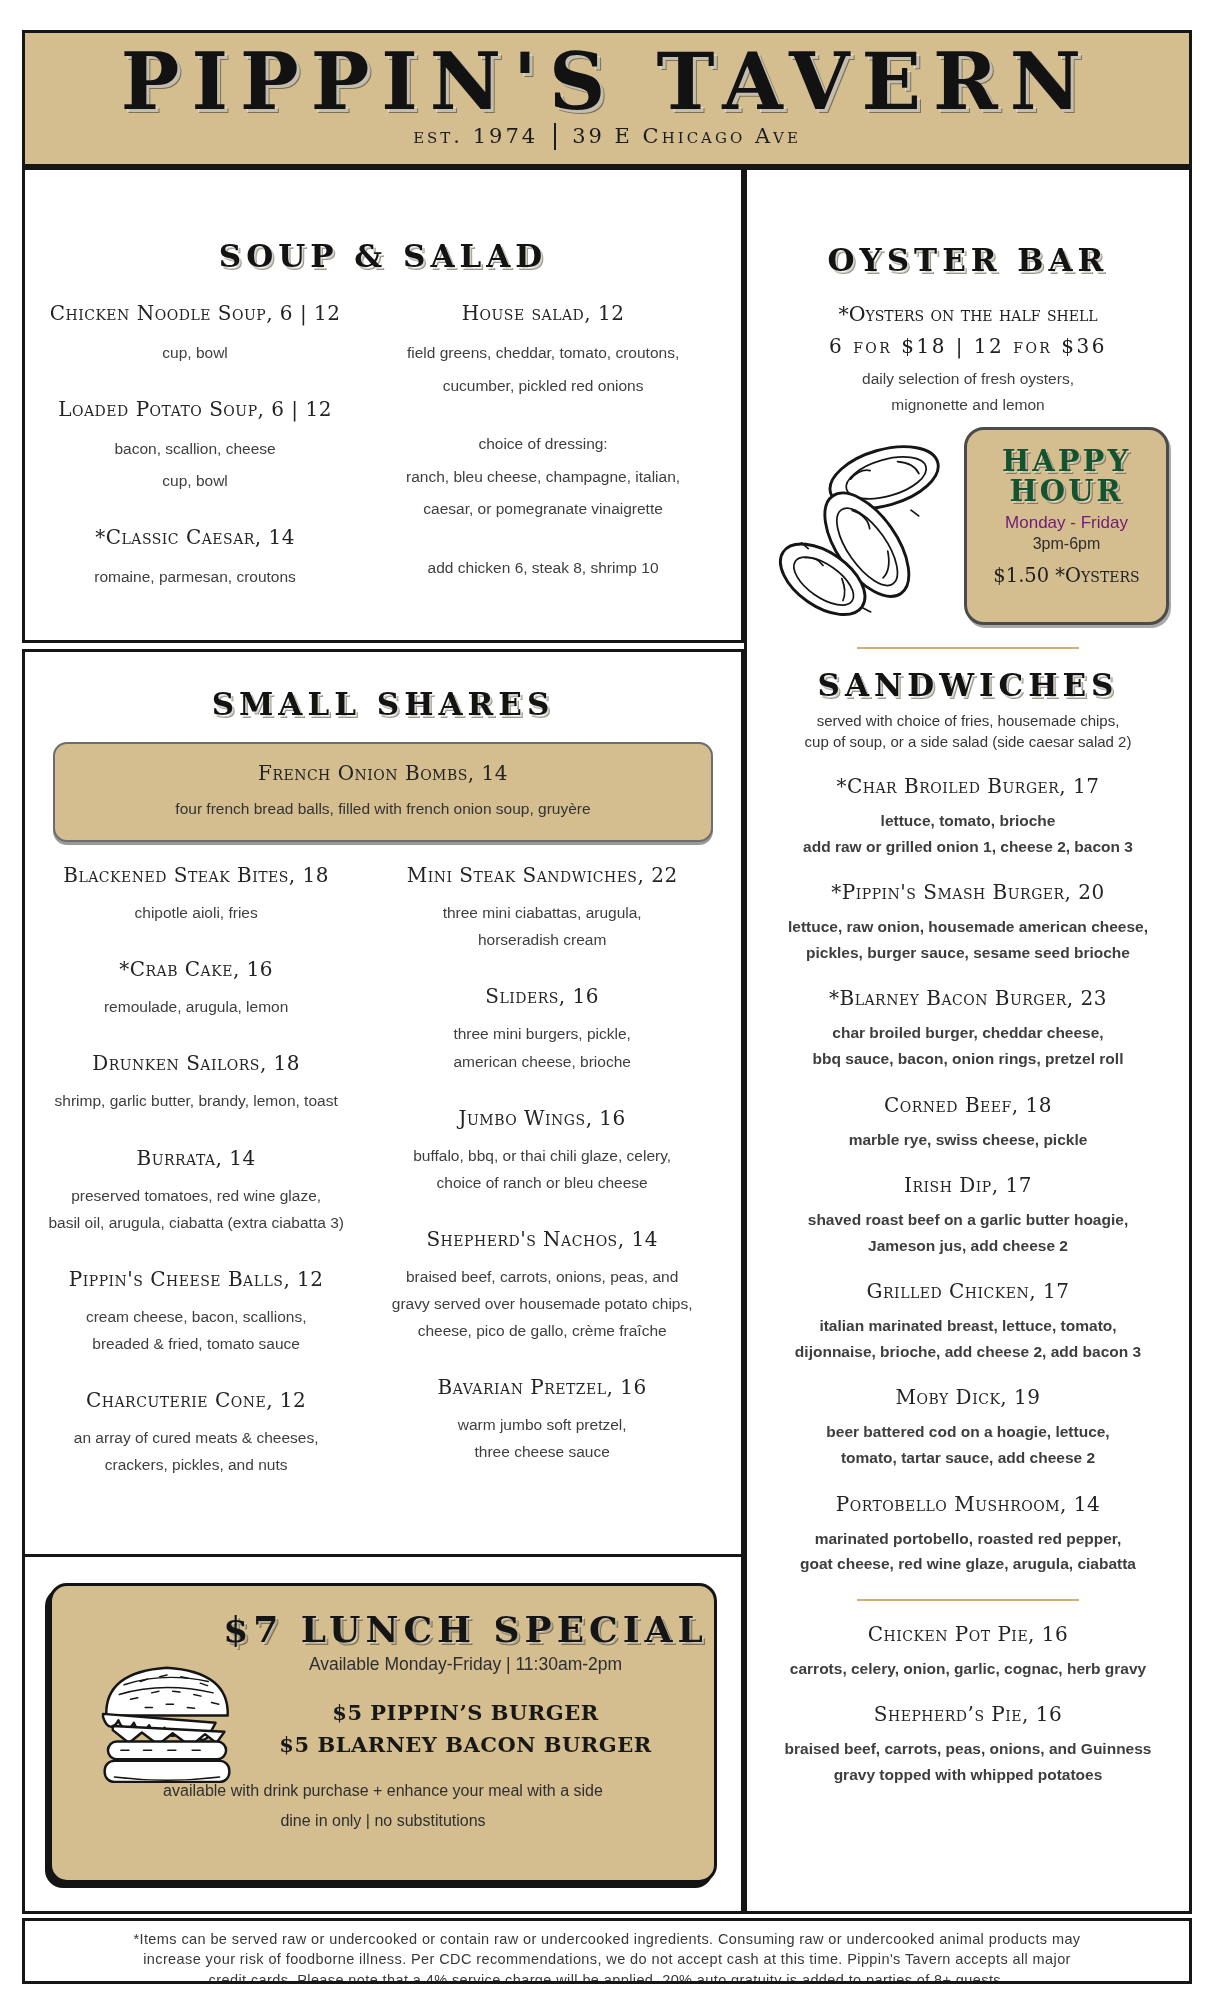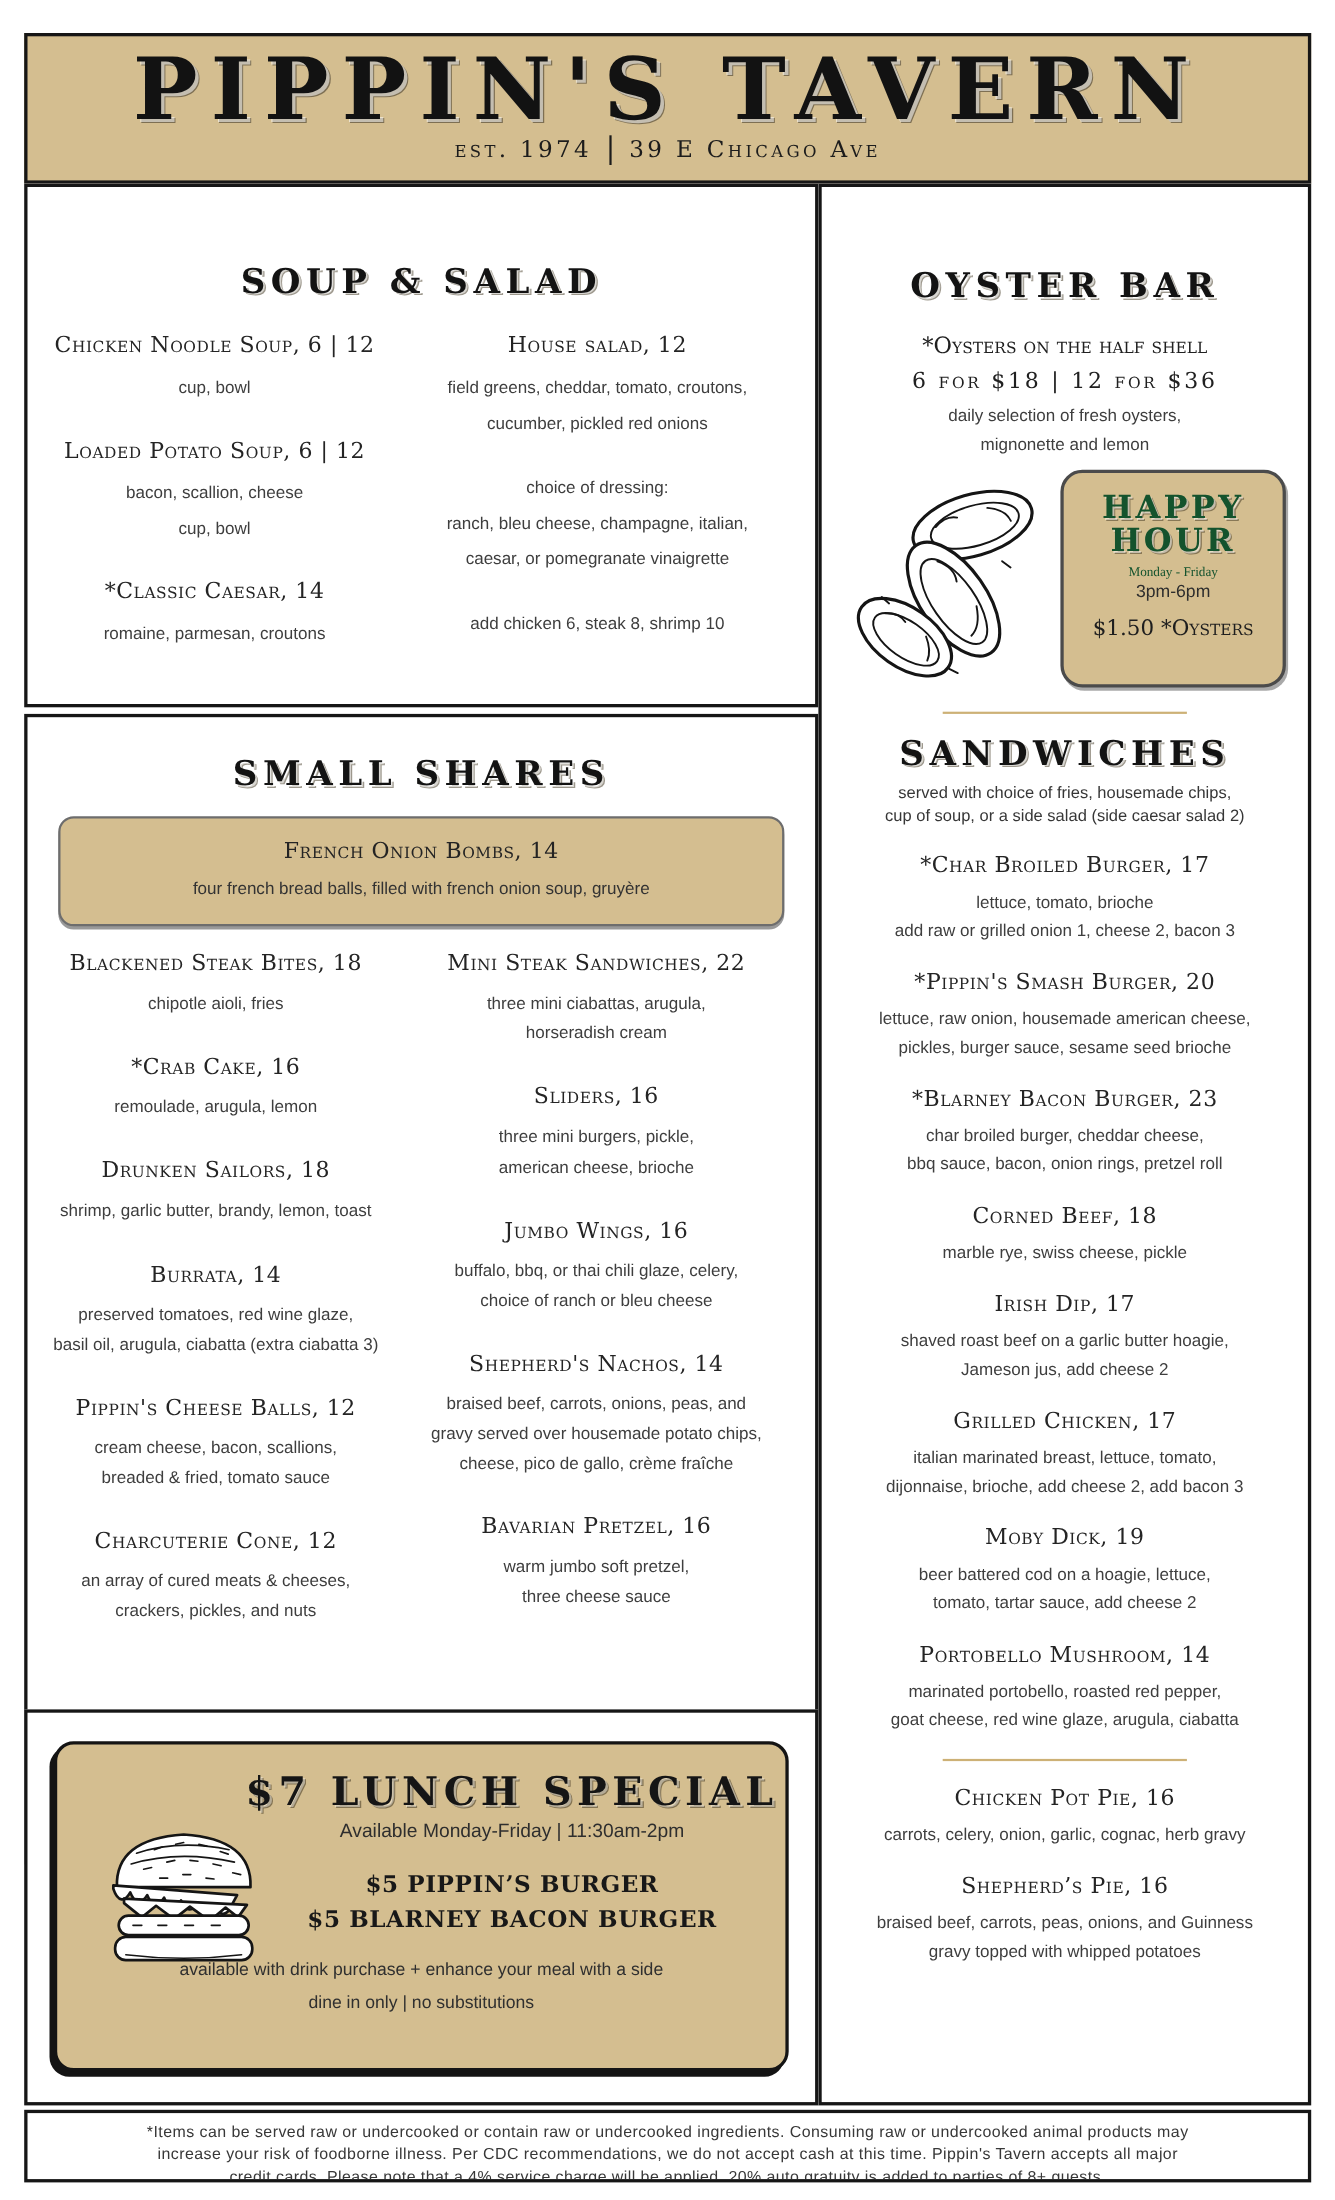--- a/index.html
+++ b/index.html
@@ -189,29 +189,29 @@
   .hh-title {
     margin: 0;
     font-family: "DejaVu Serif", serif;
     font-weight: bold;
     font-size: 29px;
     line-height: 1.04;
     letter-spacing: 3px;
     color: #14532d;
     text-shadow: 1.5px 1.5px 0 rgba(255,255,255,0.5), 2.5px 2.5px 0 rgba(60,50,28,0.5);
   }
-  .hh-days  { margin-top: 7px; font-size: 12px; color: #14532d; font-family: Liberation Serif, serif; }
+  .hh-days  { margin-top: 7px; font-size: 17px; color: #701a75; }
   .hh-hours { margin-top: 2px; font-size: 16px; color: #2d2d2d; }
   .hh-deal  { margin-top: 11px; font-family: "DejaVu Serif", serif; font-variant: small-caps; font-size: 19.5px; color: #1e1e1e; }
   .divider { width: 222px; height: 2px; background: var(--divider); margin: 22px auto 0; }
   .right-box .sandwiches-title { margin-top: 18px; }
   .section-note { margin-top: 7px; font-size: 15px; color: #363636; line-height: 1.45; white-space: pre-line; }
   .right-box .menu-item { margin-top: 20px; }
   .right-box .items { margin-top: 0; }
-  .right-box .item-desc { margin-top: 8px; line-height: 1.65; }
+  .right-box .item-desc { margin-top: 8px; line-height: 1.65; font-weight: bold; }
   .right-box .pies-title { margin-top: 16px; }
 
   
   .footer-box { left: 22px; top: 1918px; width: 1170px; height: 66px; }
   .footer-box p {
     margin: 0;
     padding: 8px 30px;
     font-size: 14.5px;
     letter-spacing: 0.4px;
     line-height: 1.4;

